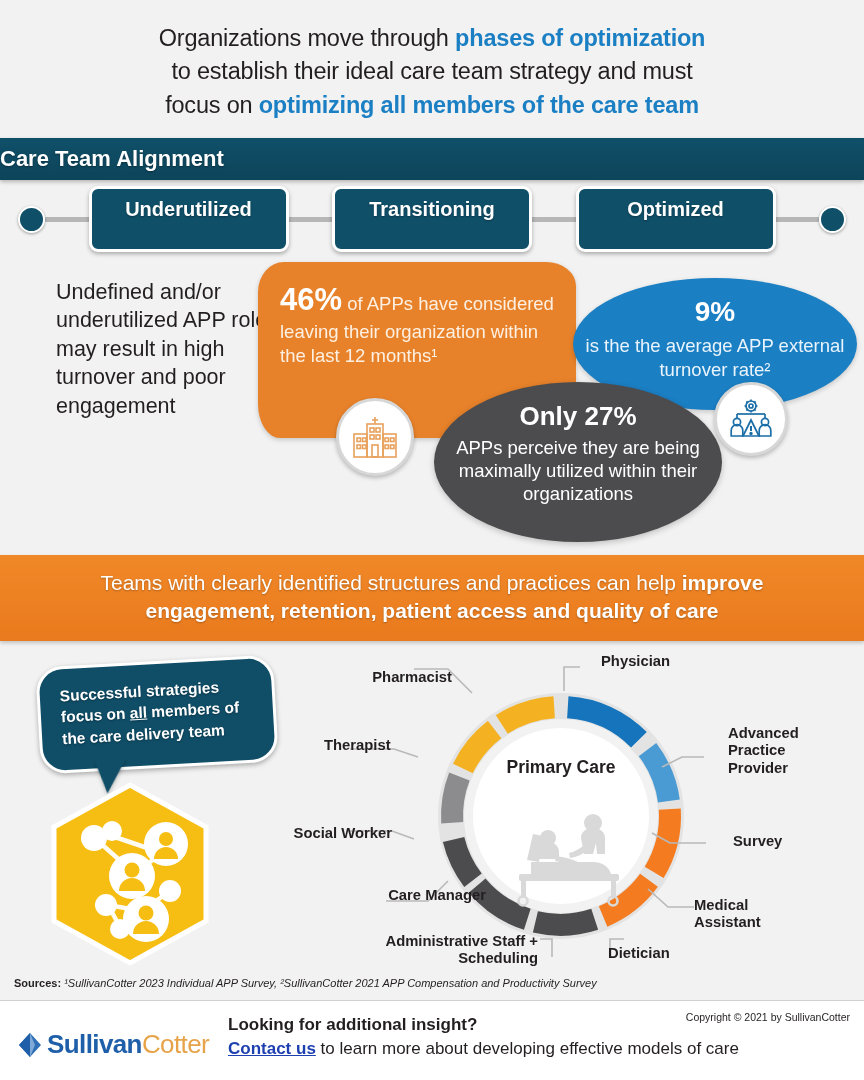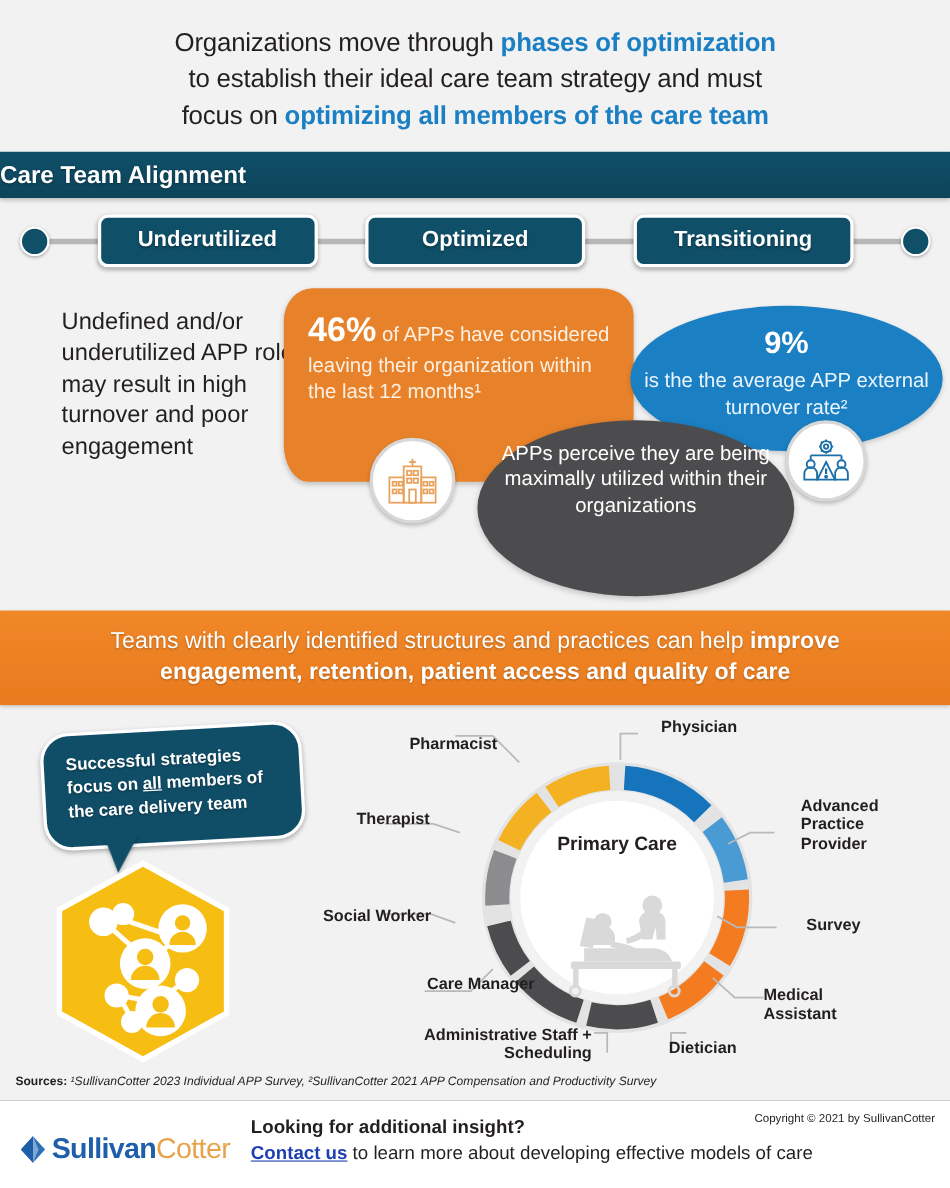--- a/index.html
+++ b/index.html
@@ -66,21 +66,21 @@
     display: flex;
     align-items: center;
     justify-content: space-between;
     width: 100%;
   }
   .stage-pill {
     background: #0f4f68;
     color: #fff;
     font-size: 20px;
     font-weight: bold;
-    padding: 9px 0 10px;
+    padding: 9px 0 28px;
     width: 200px;
     text-align: center;
     border-radius: 9px;
     border: 3px solid #ffffff;
     box-shadow: 0 2px 4px rgba(0,0,0,.3);
     text-shadow: 0 1px 2px rgba(0,0,0,.3);
   }
 
   
   .middle {
@@ -288,40 +288,41 @@
 
 <div class="align-bar">
   <span>Care Team Alignment</span>
 </div>
 
 <div class="stages">
   <div class="stage-track"></div>
   <div class="stage-row">
     <div class="end-dot"></div>
     <div class="stage-pill">Underutilized</div>
+    <div class="stage-pill">Transitioning</div>
     <div class="stage-pill">Optimized</div>
-    <div class="stage-pill">Transitioning</div>
     <div class="end-dot"></div>
   </div>
 </div>
 
 <div class="middle">
   <div class="left-copy">Undefined and/or underutilized APP roles may result in high turnover and poor engagement</div>
 
   <div class="orange-blob">
     <span class="big">46%</span><span> of APPs have considered leaving their organization within the last 12 months¹</span>
   </div>
 
   <div class="blue-tail"></div>
   <div class="blue-blob">
     <span class="big">9%</span>
     <span>is the the average APP external turnover rate²</span>
   </div>
 
   <div class="gray-blob">
+    <span class="big">Only 27%</span>
     <span>APPs perceive they are being maximally utilized within their organizations</span>
   </div>
 </div>
 
 <div class="icon-circle icon-hospital">
   <svg width="48" height="44" viewBox="0 0 48 44">
     <g stroke="#e8a25c" stroke-width="1.6" fill="none">
       <rect x="16" y="9" width="16" height="33"></rect>
       <rect x="3" y="19" width="13" height="23"></rect>
       <rect x="32" y="19" width="13" height="23"></rect>

